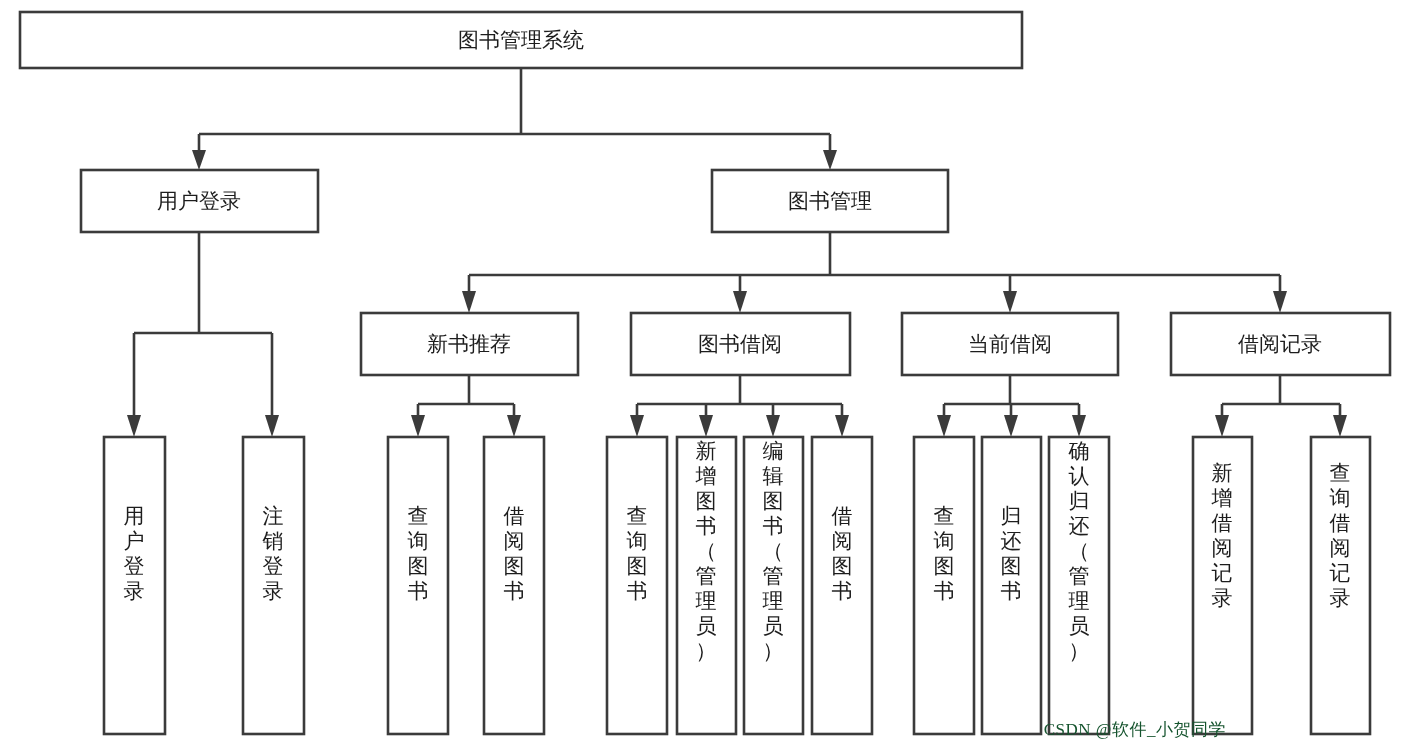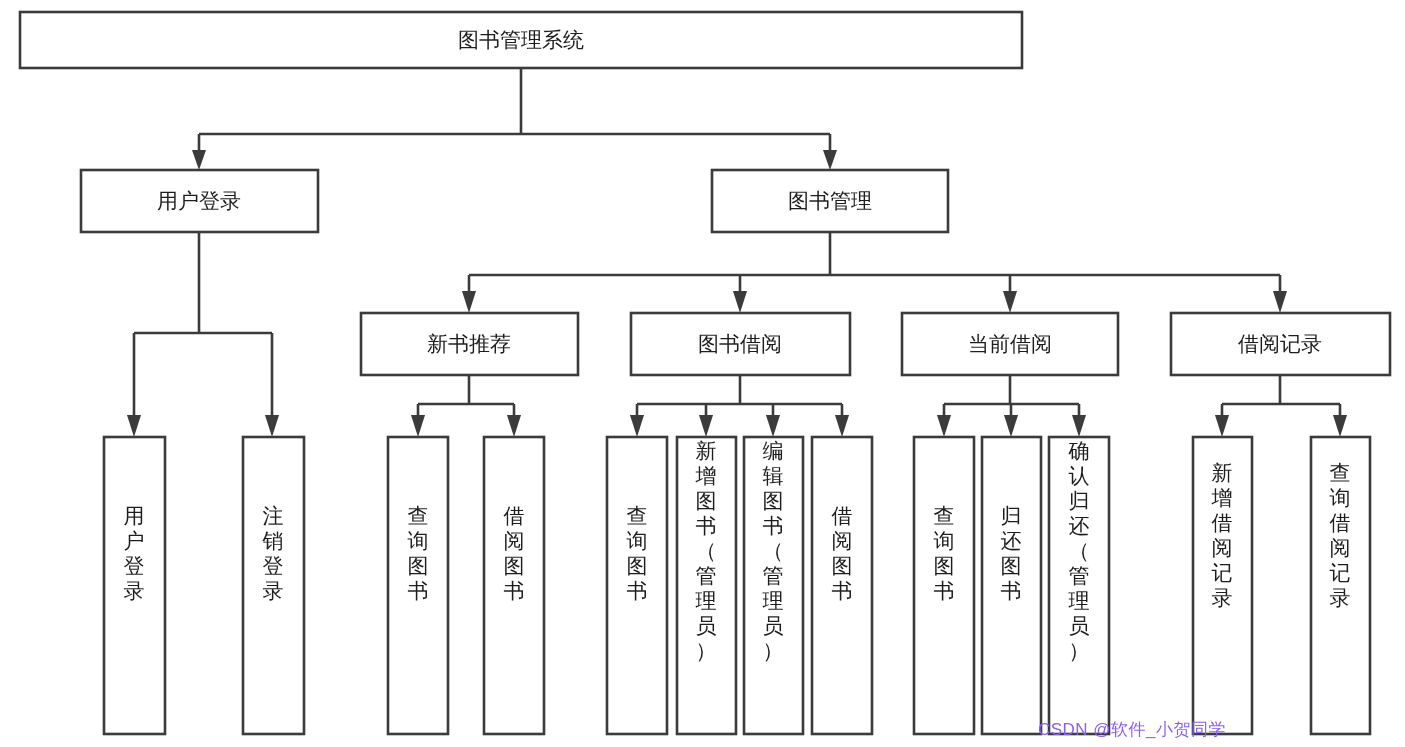--- a/index.html
+++ b/index.html
@@ -50,23 +50,23 @@
   .node-label-v {
     font-family: "Liberation Sans", "DejaVu Sans", sans-serif;
     font-size: 21px;
     fill: #1d1d1d;
     text-anchor: middle;
   }
   .watermark {
     position: absolute;
     right: 8px;
     bottom: 6px;
-    font-family: Liberation Sans, sans-serif;
+    font-family: Liberation Serif, serif;
     font-size: 17px;
-    color: #8b5cf6;
+    color: #14532d;
     white-space: nowrap;
     letter-spacing: 0.5px;
   }
 </style>
 </head>
 <body>
 
 <div id="diagram-root">
   <svg class="diagram" viewBox="0 0 1405 747" xmlns="http://www.w3.org/2000/svg">
 

